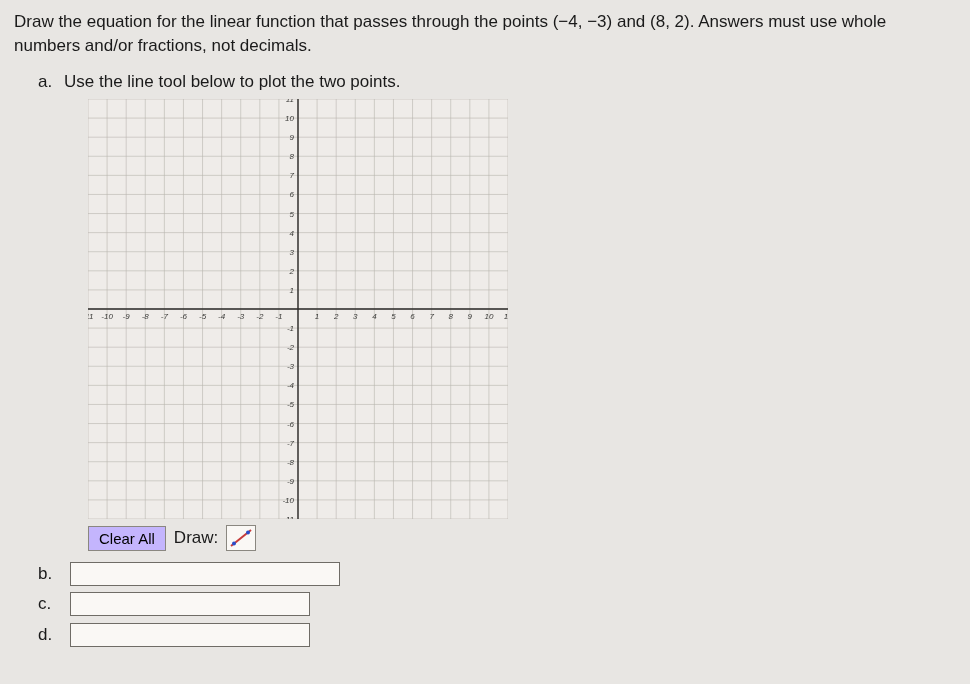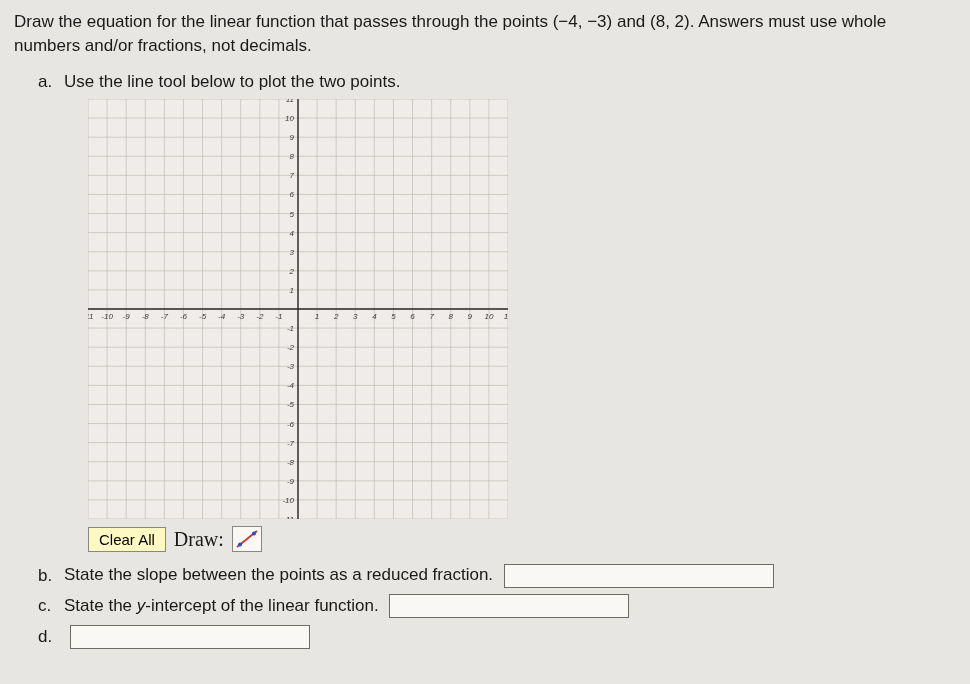--- a/index.html
+++ b/index.html
@@ -65,31 +65,30 @@
       fill: #3a3a38;
       font-style: italic;
     }
     .controls {
       margin: 4px 0 10px 50px;
       display: flex;
       align-items: center;
       gap: 6px;
     }
     .btn-outline {
-      background: #fef9c3;
+      background: #c4b5fd;
       border: 1px solid #8a8780;
       padding: 3px 10px;
       font-size: 15px;
       cursor: pointer;
     }
     .draw-label {
-      font-size: 20px;
+      font-size: 17px;
       margin-left: 2px;
       margin-right: 2px;
-      font-family: Liberation Serif, serif;
     }
     .draw-swatch {
       width: 30px;
       height: 26px;
       border: 1px solid #8a8780;
       background: #faf8f5;
       display: inline-flex;
       align-items: center;
       justify-content: center;
       cursor: pointer;
@@ -237,29 +236,27 @@
         <circle cx="20" cy="5.4" r="2" fill="#2a4cc9"></circle>
       </svg>
     </span>
   </div>
 
   <div class="sub-questions">
 
     <div class="q-row">
       <div class="q-letter">b.</div>
       <div class="q-body">
-        <span>State the slope between the points as a reduced fraction.</span>
         <input class="answer-input input-md" type="text" style="">
       </div>
     </div>
 
     <div class="q-row">
       <div class="q-letter">c.</div>
       <div class="q-body">
-        <span>State the <i>y</i>-intercept of the linear function.</span>
         <input class="answer-input input-sm" type="text" style="">
       </div>
     </div>
 
     <div class="q-row">
       <div class="q-letter">d.</div>
       <div class="q-body">
         <input class="answer-input input-lg" type="text" style="">
       </div>
     </div>

